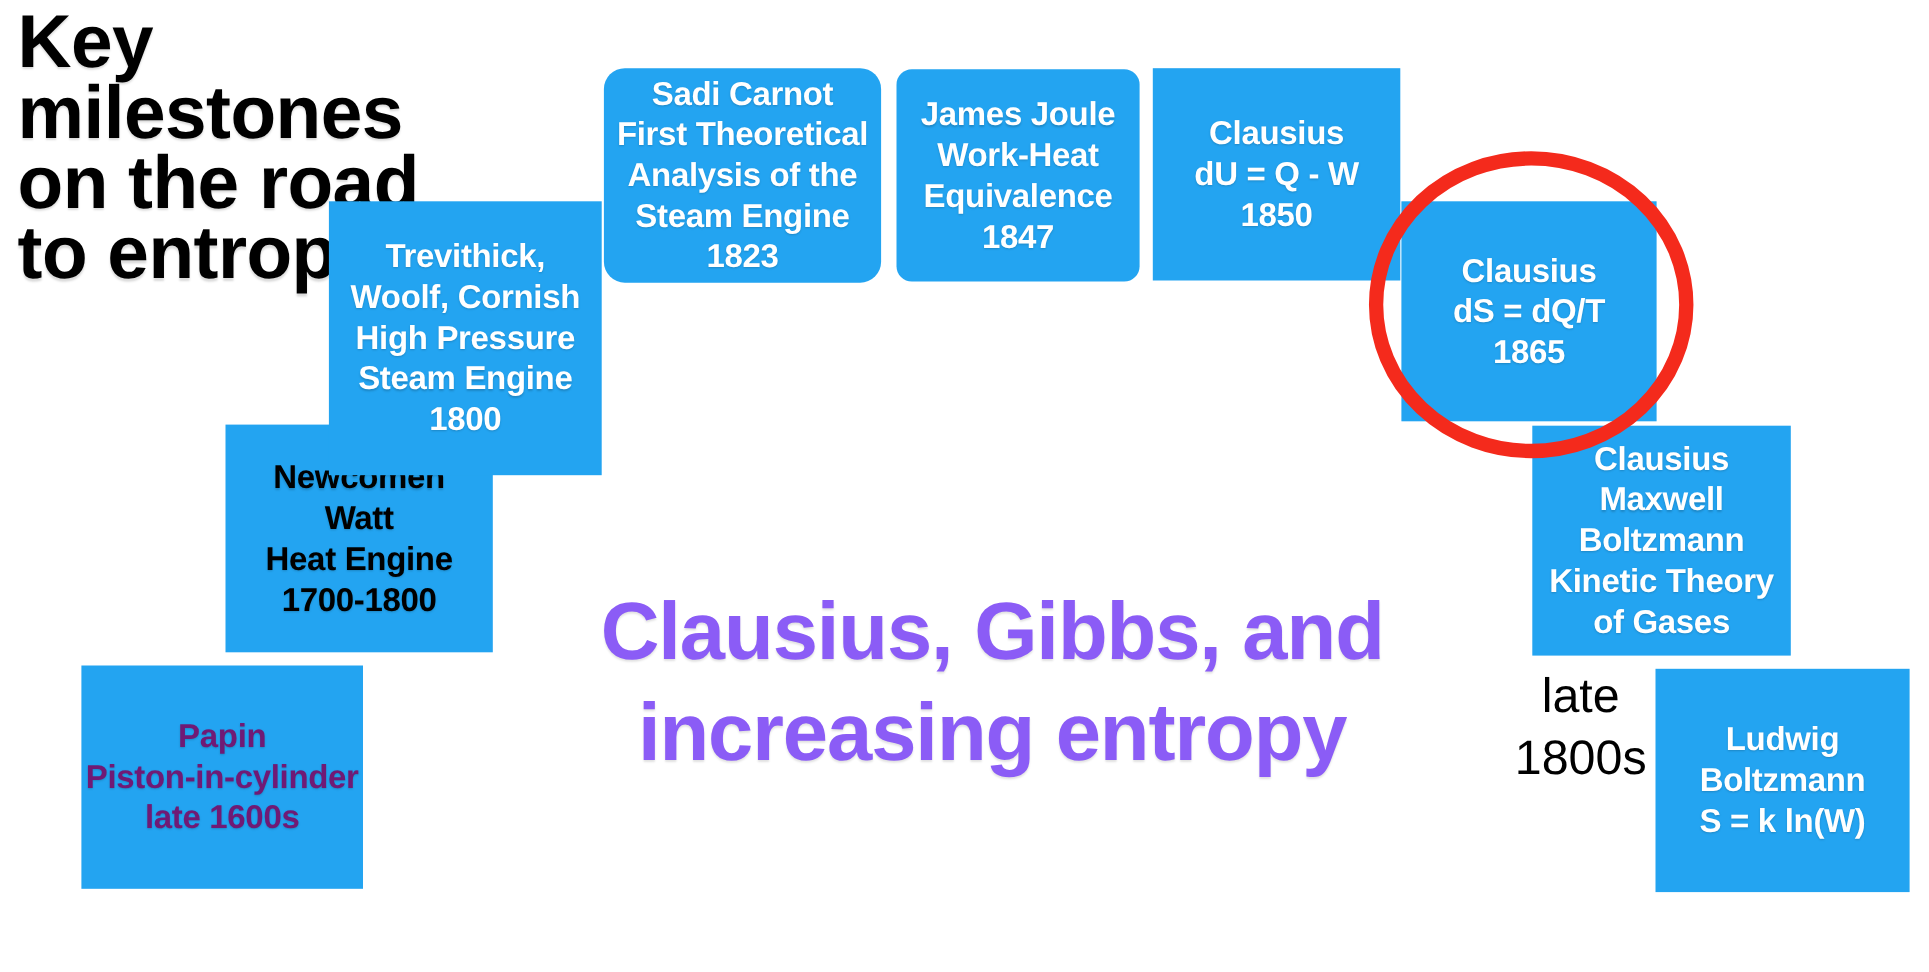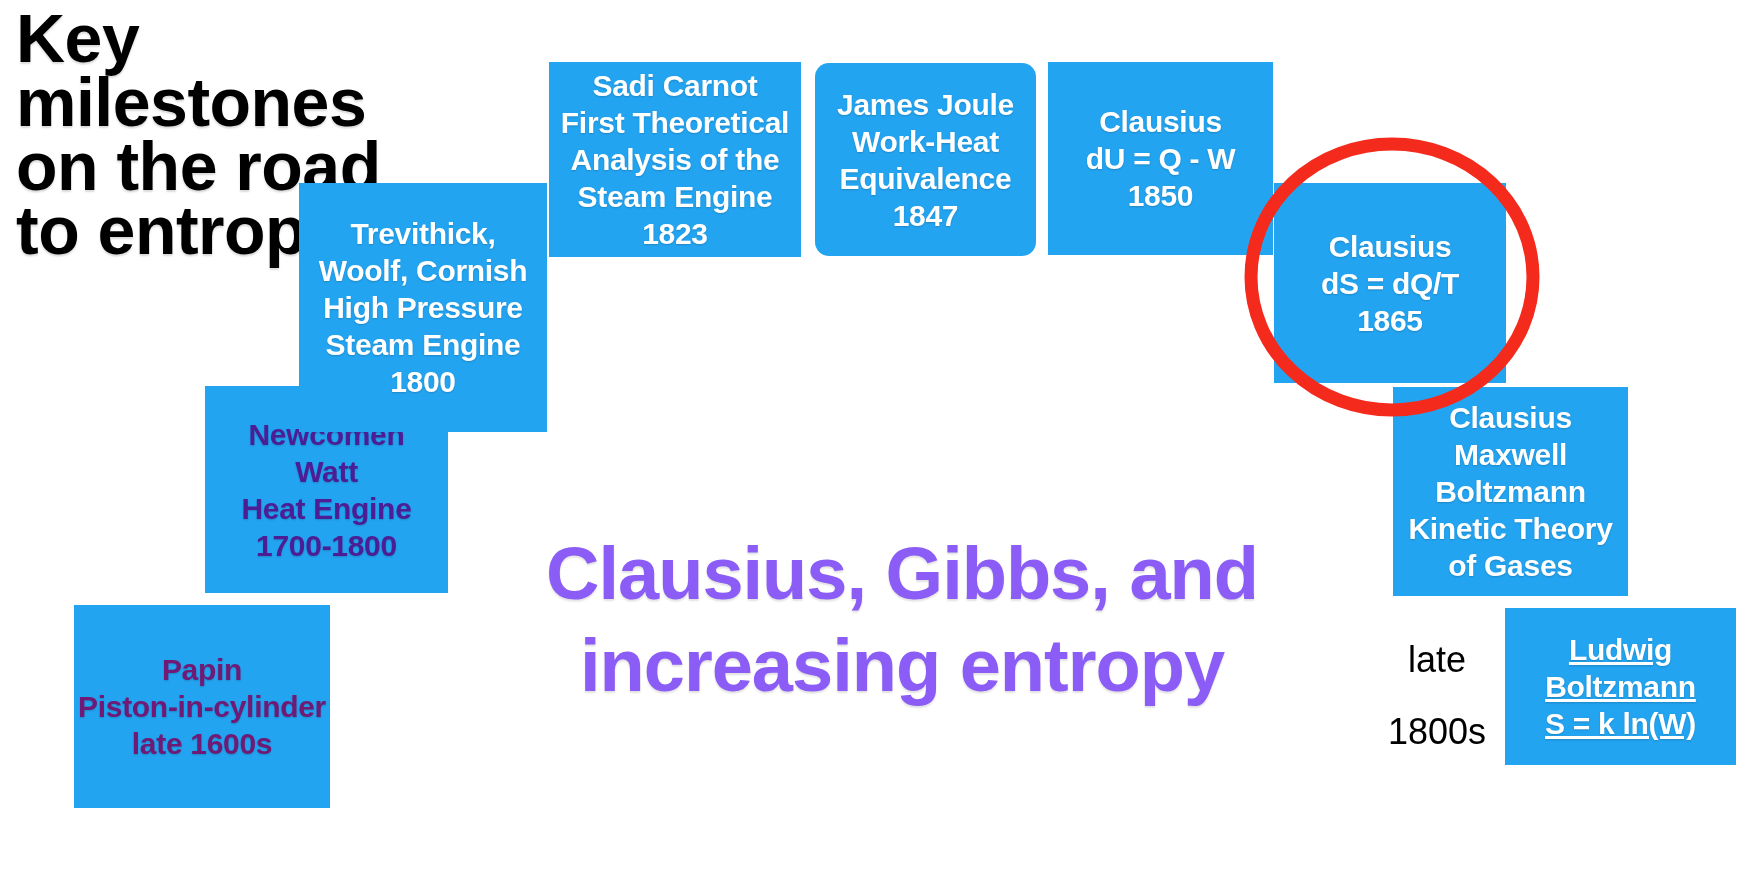--- a/index.html
+++ b/index.html
@@ -46,21 +46,21 @@
     text-shadow: 0 1px 2px rgba(0,0,0,0.18);
   }
   #milestone-papin      { left:  74px; top: 605px; width: 256px; height: 203px; }
   #milestone-newcomen   { left: 205px; top: 386px; width: 243px; height: 207px; }
   #milestone-trevithick { left: 299px; top: 183px; width: 248px; height: 249px; }
   #milestone-carnot     { left: 549px; top:  62px; width: 252px; height: 195px; }
   #milestone-joule      { left: 815px; top:  63px; width: 221px; height: 193px; }
   #milestone-clausius-du{ left:1048px; top:  62px; width: 225px; height: 193px; }
   #milestone-clausius-ds{ left:1274px; top: 183px; width: 232px; height: 200px; }
   #milestone-maxwell    { left:1393px; top: 387px; width: 235px; height: 209px; }
-  #milestone-boltzmann  { left:1505px; top: 608px; width: 231px; height: 157px; text-decoration: underline; }
+  #milestone-boltzmann  { left:1505px; top: 608px; width: 231px; height: 203px; }
 
   
   #headline {
     position: absolute;
     left: 402px;
     top: 528px;
     width: 1000px;
     text-align: center;
     font-size: 74px;
     font-weight: 700;
@@ -69,25 +69,24 @@
     text-shadow: 0 2px 2px rgba(0,0,0,0.12);
   }
 
   
   #era-label {
     position: absolute;
     left: 1360px;
     top: 604px;
     width: 154px;
     text-align: center;
-    font-size: 36px;
+    font-size: 44px;
     font-weight: 400;
-    line-height: 72px;
+    line-height: 57px;
     color: #000000;
-    margin-top: 20px;
   }
 
   
   #annotation-layer {
     position: absolute;
     left: 0;
     top: 0;
     width: 1754px;
     height: 884px;
     pointer-events: none;
@@ -100,32 +99,32 @@
 <div id="slide" style="background: rgb(255, 255, 255);">
 
   <div id="slide-title" class="multiline" style="color: rgb(0, 0, 0);">Key milestones
 on the road
 to entropy</div>
 
   <div id="milestone-papin" class="milestone multiline" style="background: rgb(35, 164, 241); color: #701a75;">Papin
 Piston-in-cylinder
 late 1600s</div>
 
-  <div id="milestone-newcomen" class="milestone multiline" style="background: rgb(35, 164, 241); color: #4c1d95;">Newcomen
+  <div id="milestone-newcomen" class="milestone multiline" style="background: rgb(35, 164, 241); color: #000000;">Newcomen
 Watt
 Heat Engine
 1700-1800</div>
 
   <div id="milestone-trevithick" class="milestone multiline" style="background: rgb(35, 164, 241); color: rgb(255, 255, 255);">Trevithick,
 Woolf, Cornish
 High Pressure
 Steam Engine
 1800</div>
 
-  <div id="milestone-carnot" class="milestone multiline" style="background: rgb(35, 164, 241); color: rgb(255, 255, 255);">Sadi Carnot
+  <div id="milestone-carnot" class="milestone multiline" style="background: rgb(35, 164, 241); color: rgb(255, 255, 255); border-radius: 19px;">Sadi Carnot
 First Theoretical
 Analysis of the
 Steam Engine
 1823</div>
 
   <div id="milestone-joule" class="milestone multiline" style="background: rgb(35, 164, 241); color: rgb(255, 255, 255); border-radius: 14px;">James Joule
 Work-Heat
 Equivalence
 1847</div>
 

